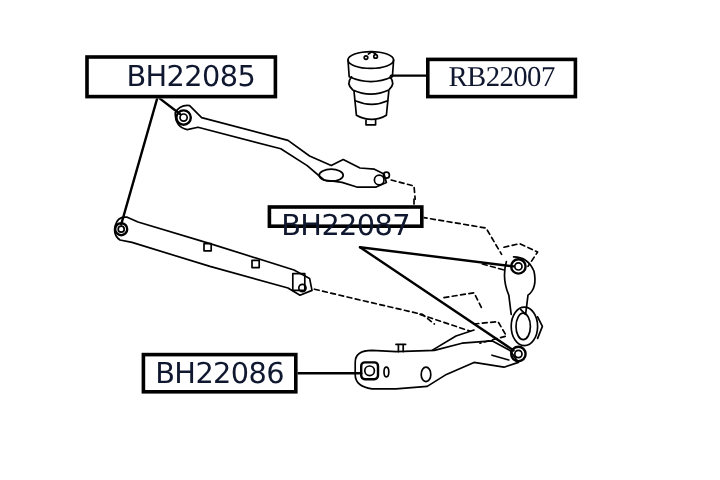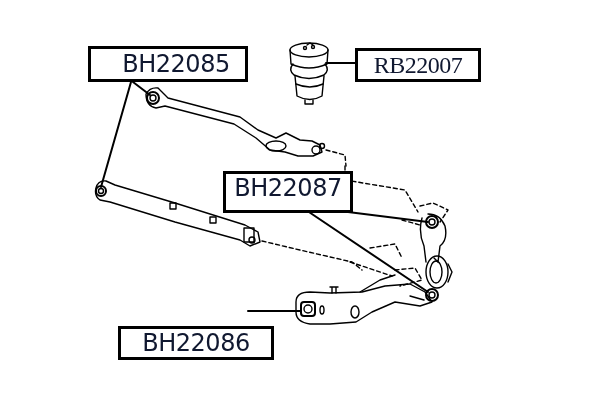--- a/index.html
+++ b/index.html
@@ -85,16 +85,16 @@
     <line x1="133" y1="82" x2="150" y2="95"></line>
     <line x1="131" y1="82" x2="101" y2="187"></line>
   </g>
 
   <g stroke-width="2">
     <line x1="300" y1="206" x2="428" y2="222"></line>
     <line x1="300" y1="206" x2="428" y2="292"></line>
   </g>
 </svg>
 
-<div class="label" style="left:88px; top:46px; width:160px; height:36px; line-height:30px;padding-left:19px;">BH22085</div>
+<div class="label" style="left:71px; top:46px; width:160px; height:36px; line-height:30px;padding-left:19px;">BH22085</div>
 <div class="label" style="left:355px; top:48px; width:126px; height:34px; line-height:28px;font-family:Liberation Serif, serif;">RB22007</div>
-<div class="label" style="left:223px; top:171px; width:130px; height:42px; line-height:29px;">BH22087</div>
-<div class="label" style="left:118px; top:294px; width:156px; height:34px; line-height:28px;margin-top:32px;">BH22086</div>
+<div class="label" style="left:223px; top:171px; width:130px; height:19px; line-height:29px;">BH22087</div>
+<div class="label" style="left:118px; top:294px; width:130px; height:34px; line-height:28px;">BH22086</div>
 
 </body></html>

